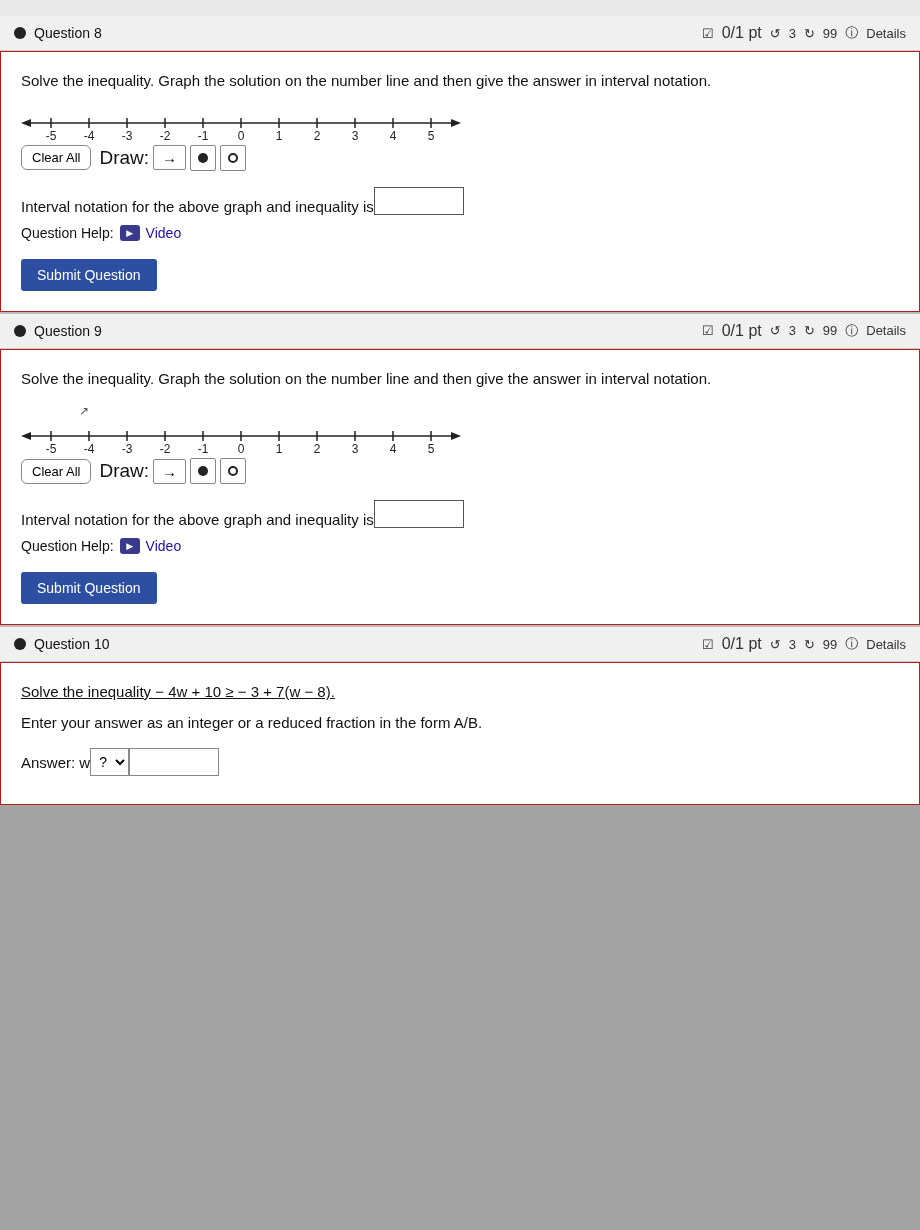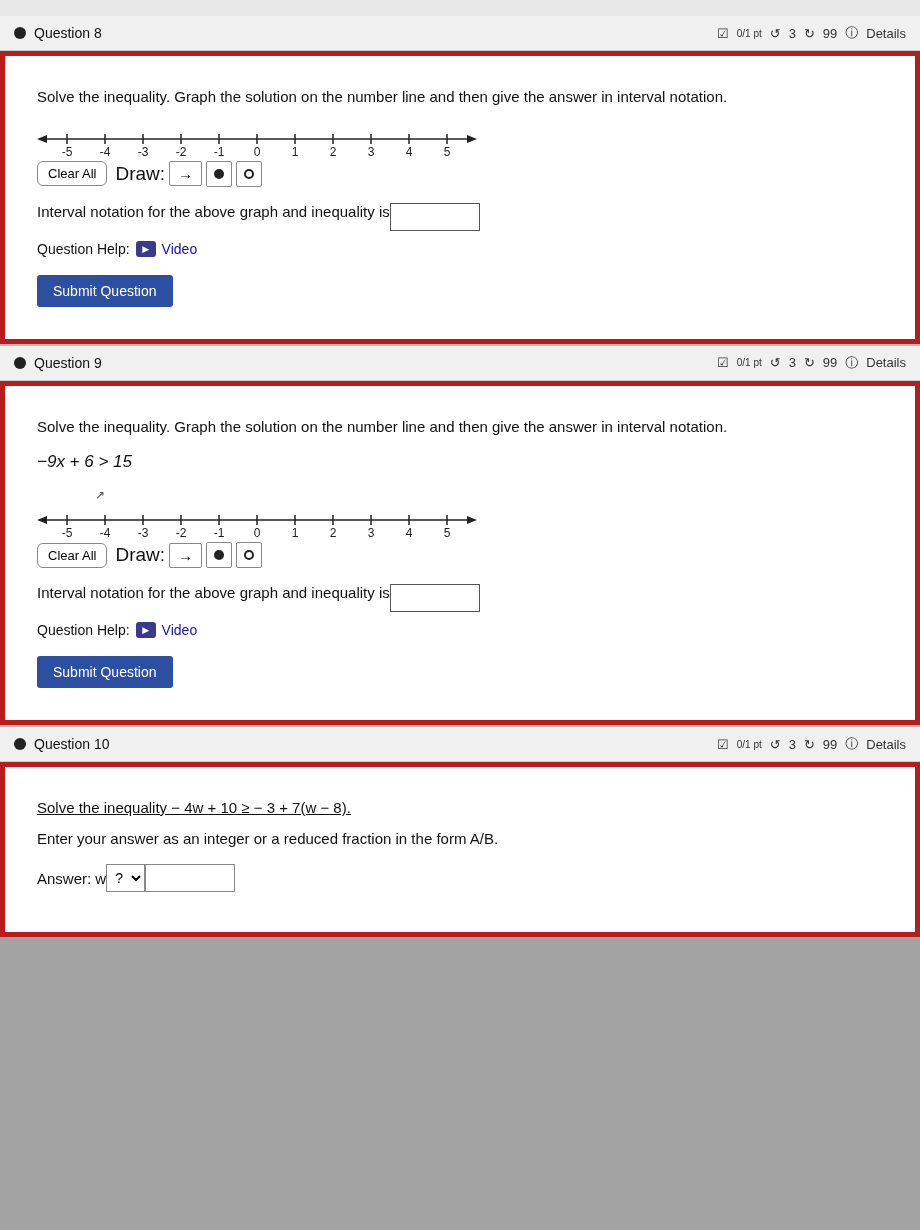--- a/index.html
+++ b/index.html
@@ -12,23 +12,23 @@
     .page {
       width: 920px;
       min-height: 1230px;
       background: #a3a3a3;
       margin: 16px auto;
     }
     .details-link { color: #333; text-decoration: none; font-size: 13px; }
 
     .question-block {
       background: #fff;
-      border: 5px solid #b91c1c;
+      border: 1px solid #b91c1c;
       margin: 0;
-      padding: 12px;
+      padding: 0;
     }
     .question-header {
       background: #f0f0f0;
       border-bottom: 1px solid #ccc;
       padding: 8px 14px;
       display: flex;
       justify-content: space-between;
       align-items: center;
       font-size: 14px;
     }
@@ -125,21 +125,21 @@
     }
     .open-circle {
       width: 10px; height: 10px;
       border: 2px solid #222;
       border-radius: 50%;
     }
     .interval-row {
       margin: 16px 0 10px 0;
       font-size: 15px;
       display: flex;
-      align-items: flex-start;
+      align-items: flex-end;
       gap: 0;
     }
     .interval-input {
       width: 90px;
       height: 28px;
       border: 1px solid #555;
       font-size: 14px;
       padding: 2px 4px;
     }
     .help-row {
@@ -188,21 +188,21 @@
       height: 28px;
     }
     .answer-input {
       border: 1px solid #888;
       background: #fff;
       padding: 2px 4px;
       font-size: 14px;
       height: 28px;
       width: 90px;
     }
-    .icon-pts { font-size: 10px; }
+    .icon-pts { font-size: 16px; }
   </style>
 </head>
 <body>
 
 <div class="page">
 
   <div class="question-header">
     <div class="question-header-left">
       <span class="dot"></span>
       <span>Question 8</span>
@@ -315,23 +315,20 @@
       <span>↻</span>
       <span>99</span>
       <span>ⓘ</span>
       <a class="details-link" href="#">Details</a>
     </div>
   </div>
 
   <div class="question-block">
     <div class="question-body">
       <div class="question-text">Solve the inequality. Graph the solution on the number line and then give the answer in interval notation.</div>
-      <div class="inequality">
-        <span>−9x + 6 &gt; 15</span>
-      </div>
 
       
       <div class="number-line-container">
         <div style="font-size:12px; color:#555; margin-bottom:2px; padding-left:58px;">↗</div>
         <div class="nl-axis">
           <svg width="440" height="38">
 
             <line x1="10" y1="16" x2="430" y2="16" stroke="#222" stroke-width="1.5"></line>
             <polygon points="430,12 440,16 430,20" fill="#222"></polygon>
             <polygon points="10,12 0,16 10,20" fill="#222"></polygon>

